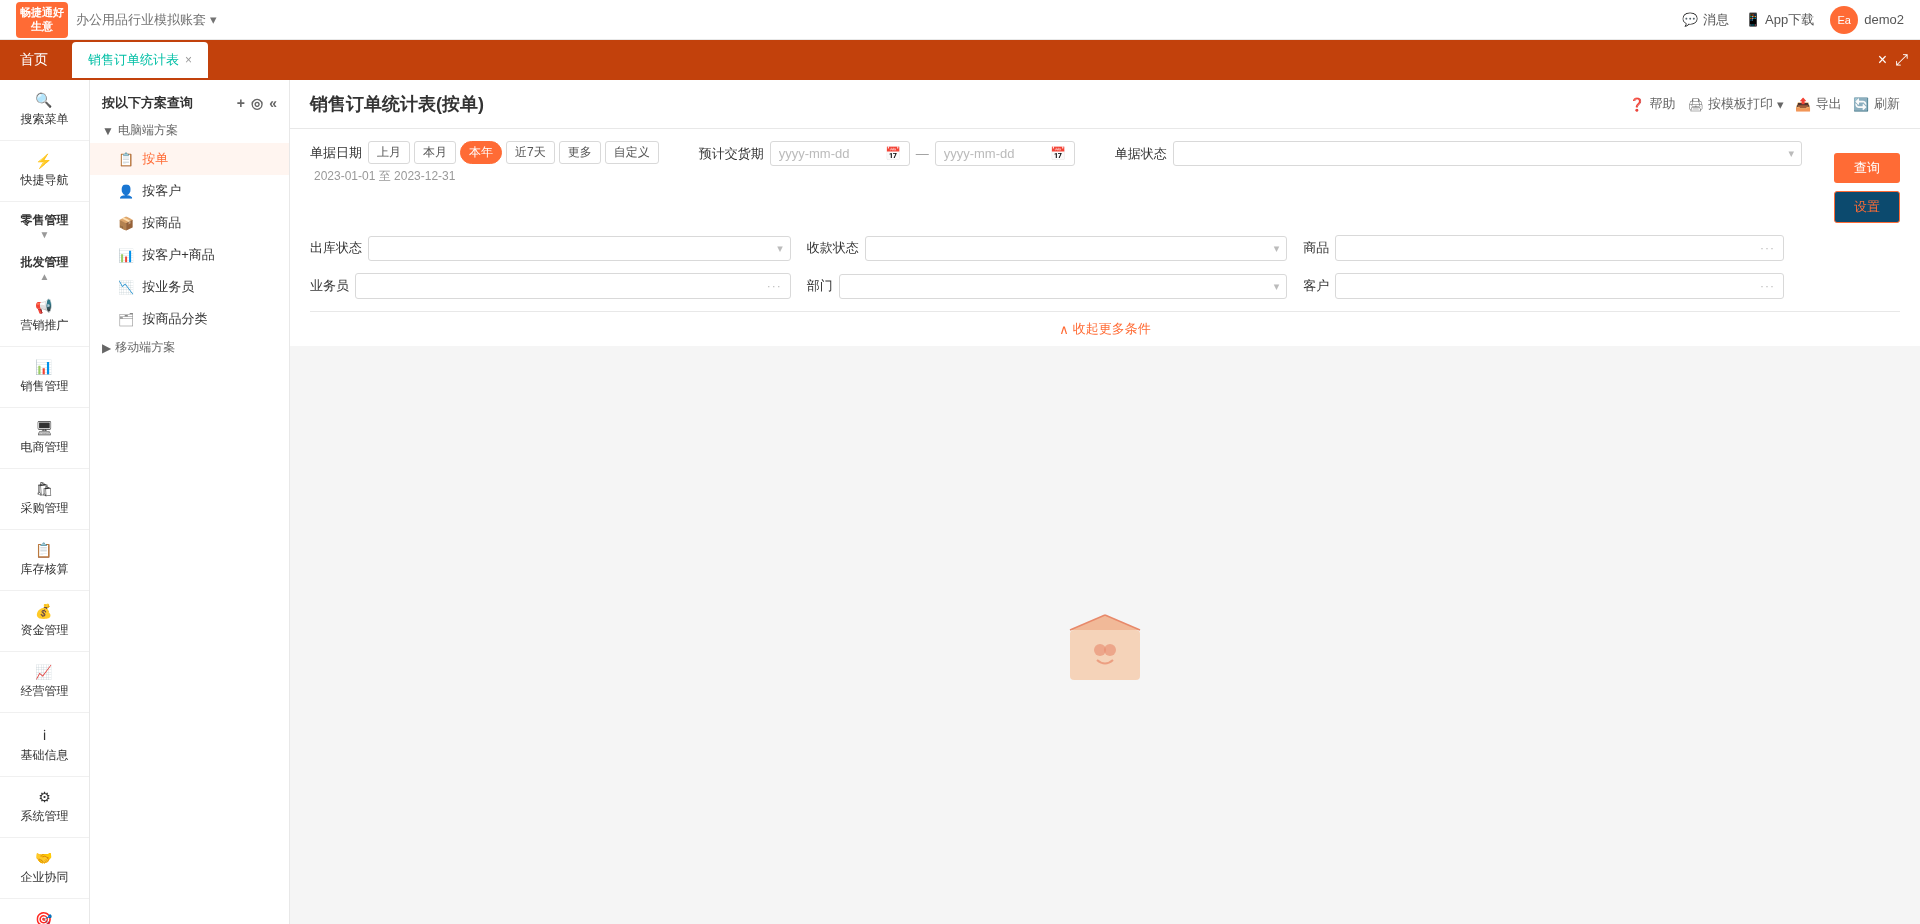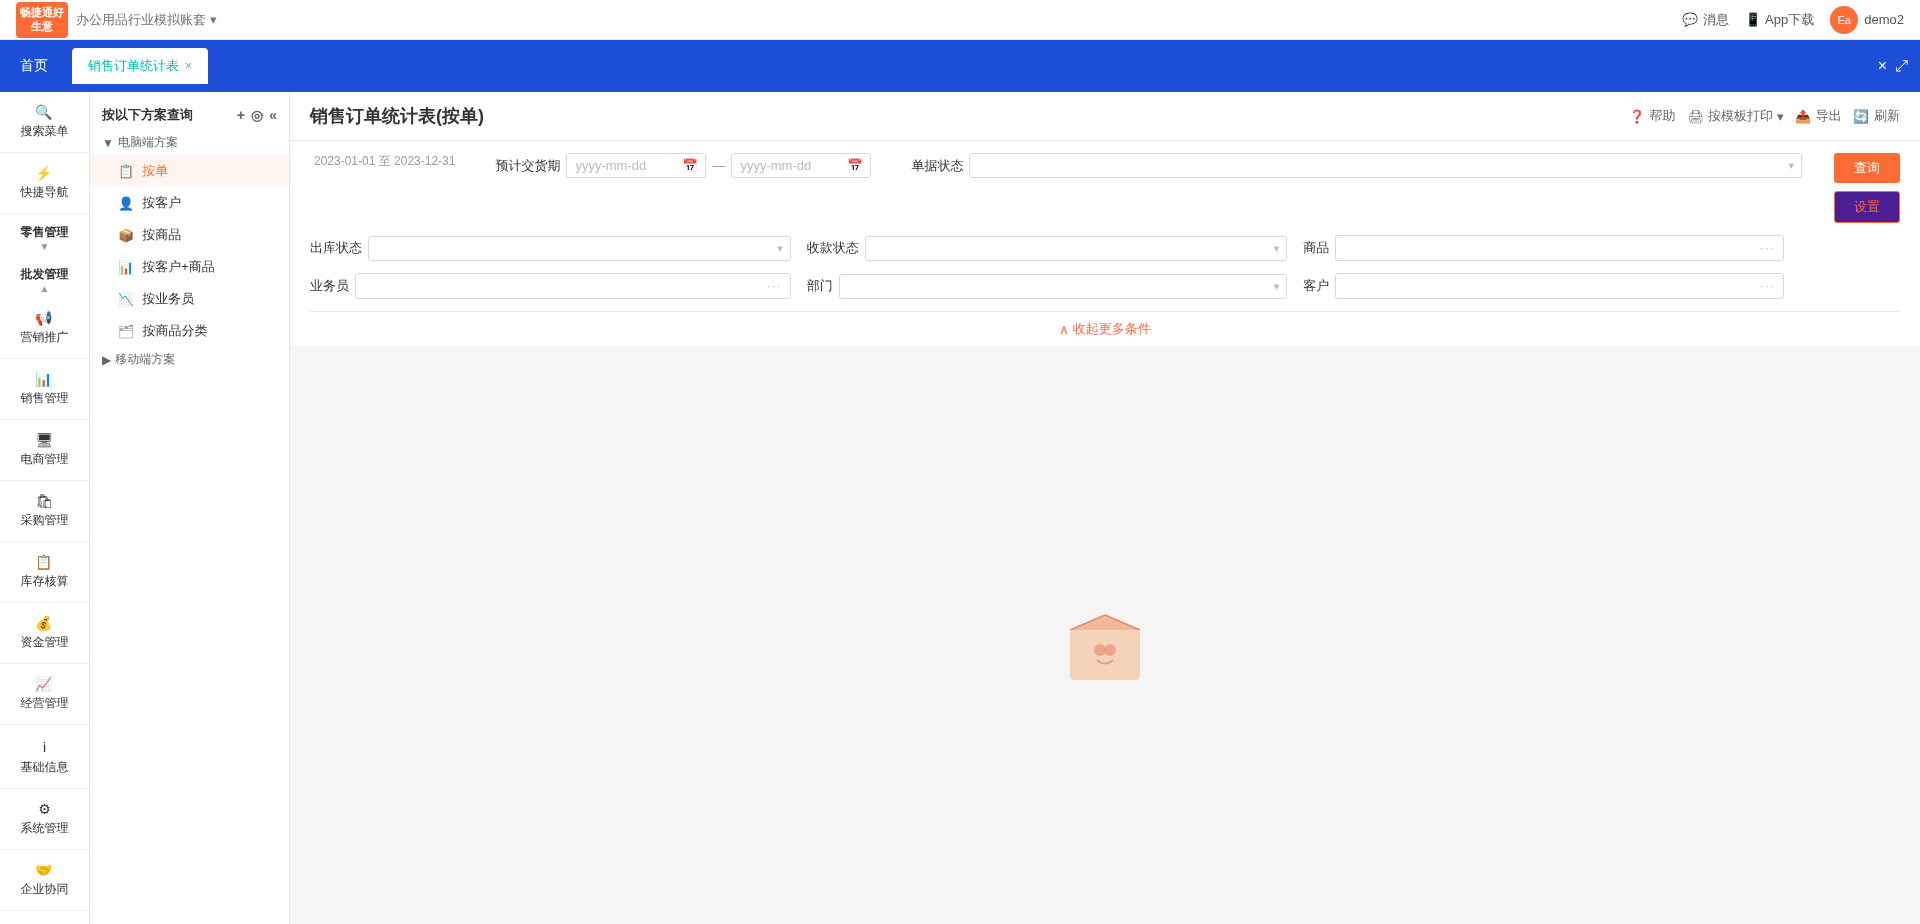--- a/index.html
+++ b/index.html
@@ -19,22 +19,22 @@
     .top-bar-left { display: flex; align-items: center; gap: 8px; }
     .logo-box { width: 52px; height: 36px; background: #ff6b35; border-radius: 4px; display: flex; align-items: center; justify-content: center; }
     .logo-text { color: #fff; font-size: 11px; font-weight: bold; line-height: 1.2; text-align: center; }
     .company-selector { display: flex; align-items: center; gap: 4px; color: #737373; font-size: 13px; cursor: pointer; }
     .top-bar-right { display: flex; align-items: center; gap: 16px; color: #555; font-size: 13px; }
     .top-bar-right span { cursor: pointer; display: flex; align-items: center; gap: 4px; }
     .avatar { width: 28px; height: 28px; border-radius: 50%; background: #ff6b35; display: flex; align-items: center; justify-content: center; color: #fff; font-size: 11px; }
 
     
     .tab-bar {
-      height: 52px;
-      background: #1d4ed8;
+      height: 40px;
+      background: #c2410c;
       display: flex;
       align-items: center;
       padding: 0 0 0 0;
       flex-shrink: 0;
       position: relative;
     }
     .tab-home {
       height: 40px;
       padding: 0 20px;
       display: flex;
@@ -201,21 +201,21 @@
     .btn-query {
       background: #ff6b35;
       color: #fff;
       border: none;
       border-radius: 3px;
       padding: 6px 20px;
       font-size: 13px;
       cursor: pointer;
     }
     .btn-settings {
-      background: #4c1d95;
+      background: #0c4a6e;
       color: #ff6b35;
       border: 1px solid #ff6b35;
       border-radius: 3px;
       padding: 6px 16px;
       font-size: 13px;
       cursor: pointer;
     }
 
     
     .empty-state {
@@ -478,20 +478,31 @@
             </span>
           </div>
         </div>
       </div>
 
       <div class="filter-section">
 
         <div style="display:flex;align-items:flex-start;padding:12px 0 0;gap:16px;">
 
           <div style="display:flex;flex-direction:column;gap:4px;">
+            <div style="display:flex;align-items:center;gap:6px;">
+              <span style="white-space:nowrap;">单据日期</span>
+              <div class="filter-date-btns">
+                <button class="date-btn">上月</button>
+                <button class="date-btn">本月</button>
+                <button class="date-btn active">本年</button>
+                <button class="date-btn">近7天</button>
+                <button class="date-btn">更多</button>
+                <button class="date-btn">自定义</button>
+              </div>
+            </div>
             <span style="font-size:12px;color:#999;padding-left:4px;">2023-01-01 至 2023-12-31</span>
           </div>
 
           <div style="display:flex;align-items:center;gap:6px;margin-left:24px;">
             <span style="white-space:nowrap;">预计交货期</span>
             <div class="date-input-wrapper">
               <input type="text" placeholder="yyyy-mm-dd" style="">
               <span class="cal-icon">📅</span>
             </div>
             <span style="color:#999;">—</span>
@@ -502,21 +513,21 @@
           </div>
 
           <div style="display:flex;align-items:center;gap:6px;margin-left:24px;flex:1;">
             <span style="white-space:nowrap;">单据状态</span>
             <div class="select-wrapper" style="flex:1;">
               <select style="width:100%;"></select>
               <span class="sel-arrow">▾</span>
             </div>
           </div>
 
-          <div class="query-btns" style="margin-left:16px;">
+          <div class="query-btns" style="margin-left:16px;margin-top:12px;">
             <button class="btn-query">查询</button>
             <button class="btn-settings">设置</button>
           </div>
         </div>
 
         <div style="display:flex;align-items:center;gap:16px;padding:12px 0 0;">
           <div style="display:flex;align-items:center;gap:6px;flex:1;">
             <span style="white-space:nowrap;">出库状态</span>
             <div class="select-wrapper" style="flex:1;">
               <select style="width:100%;"></select>

